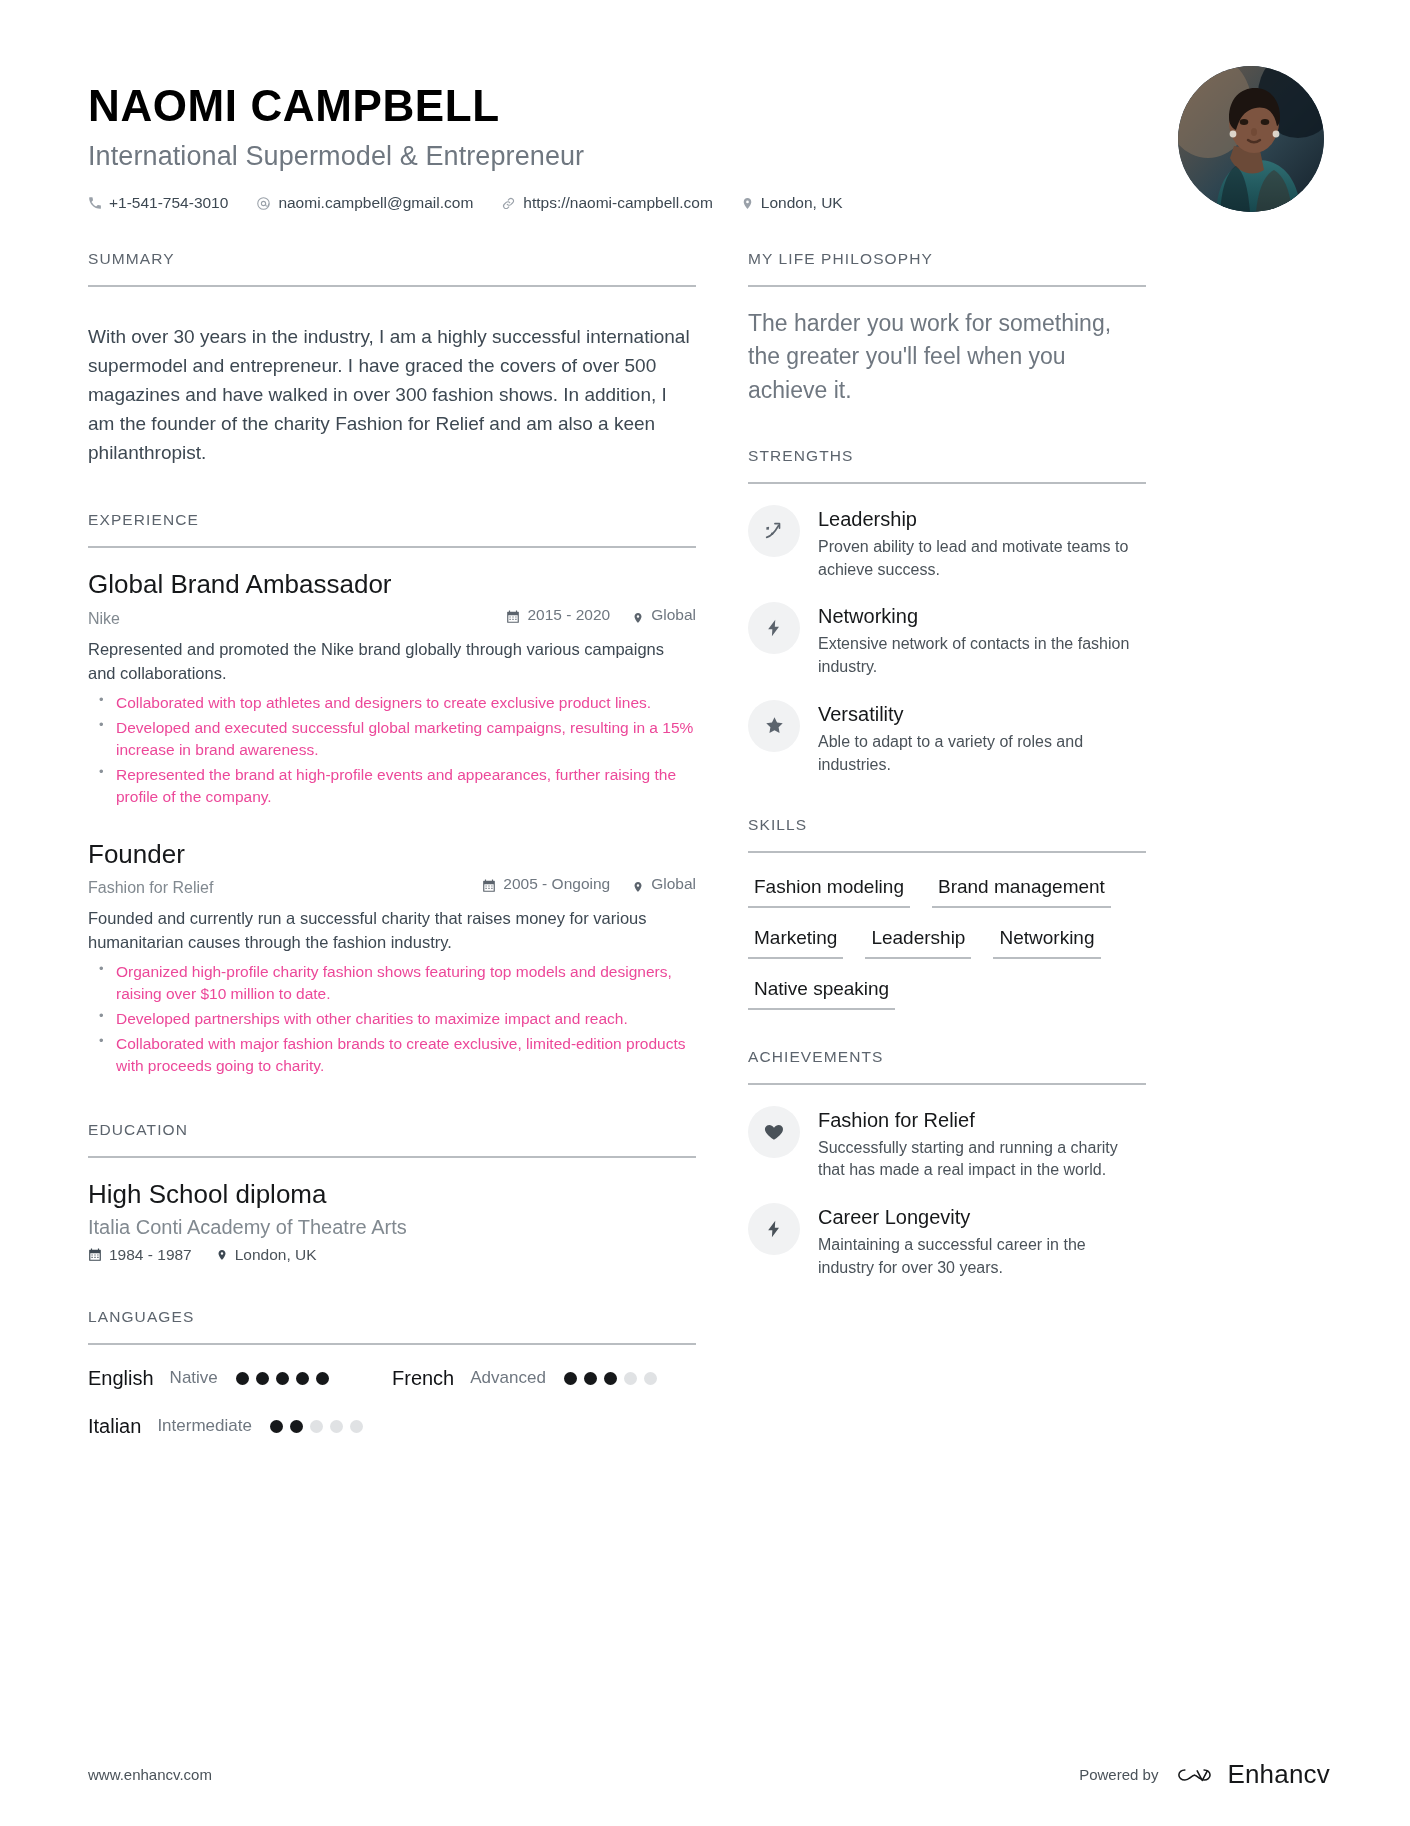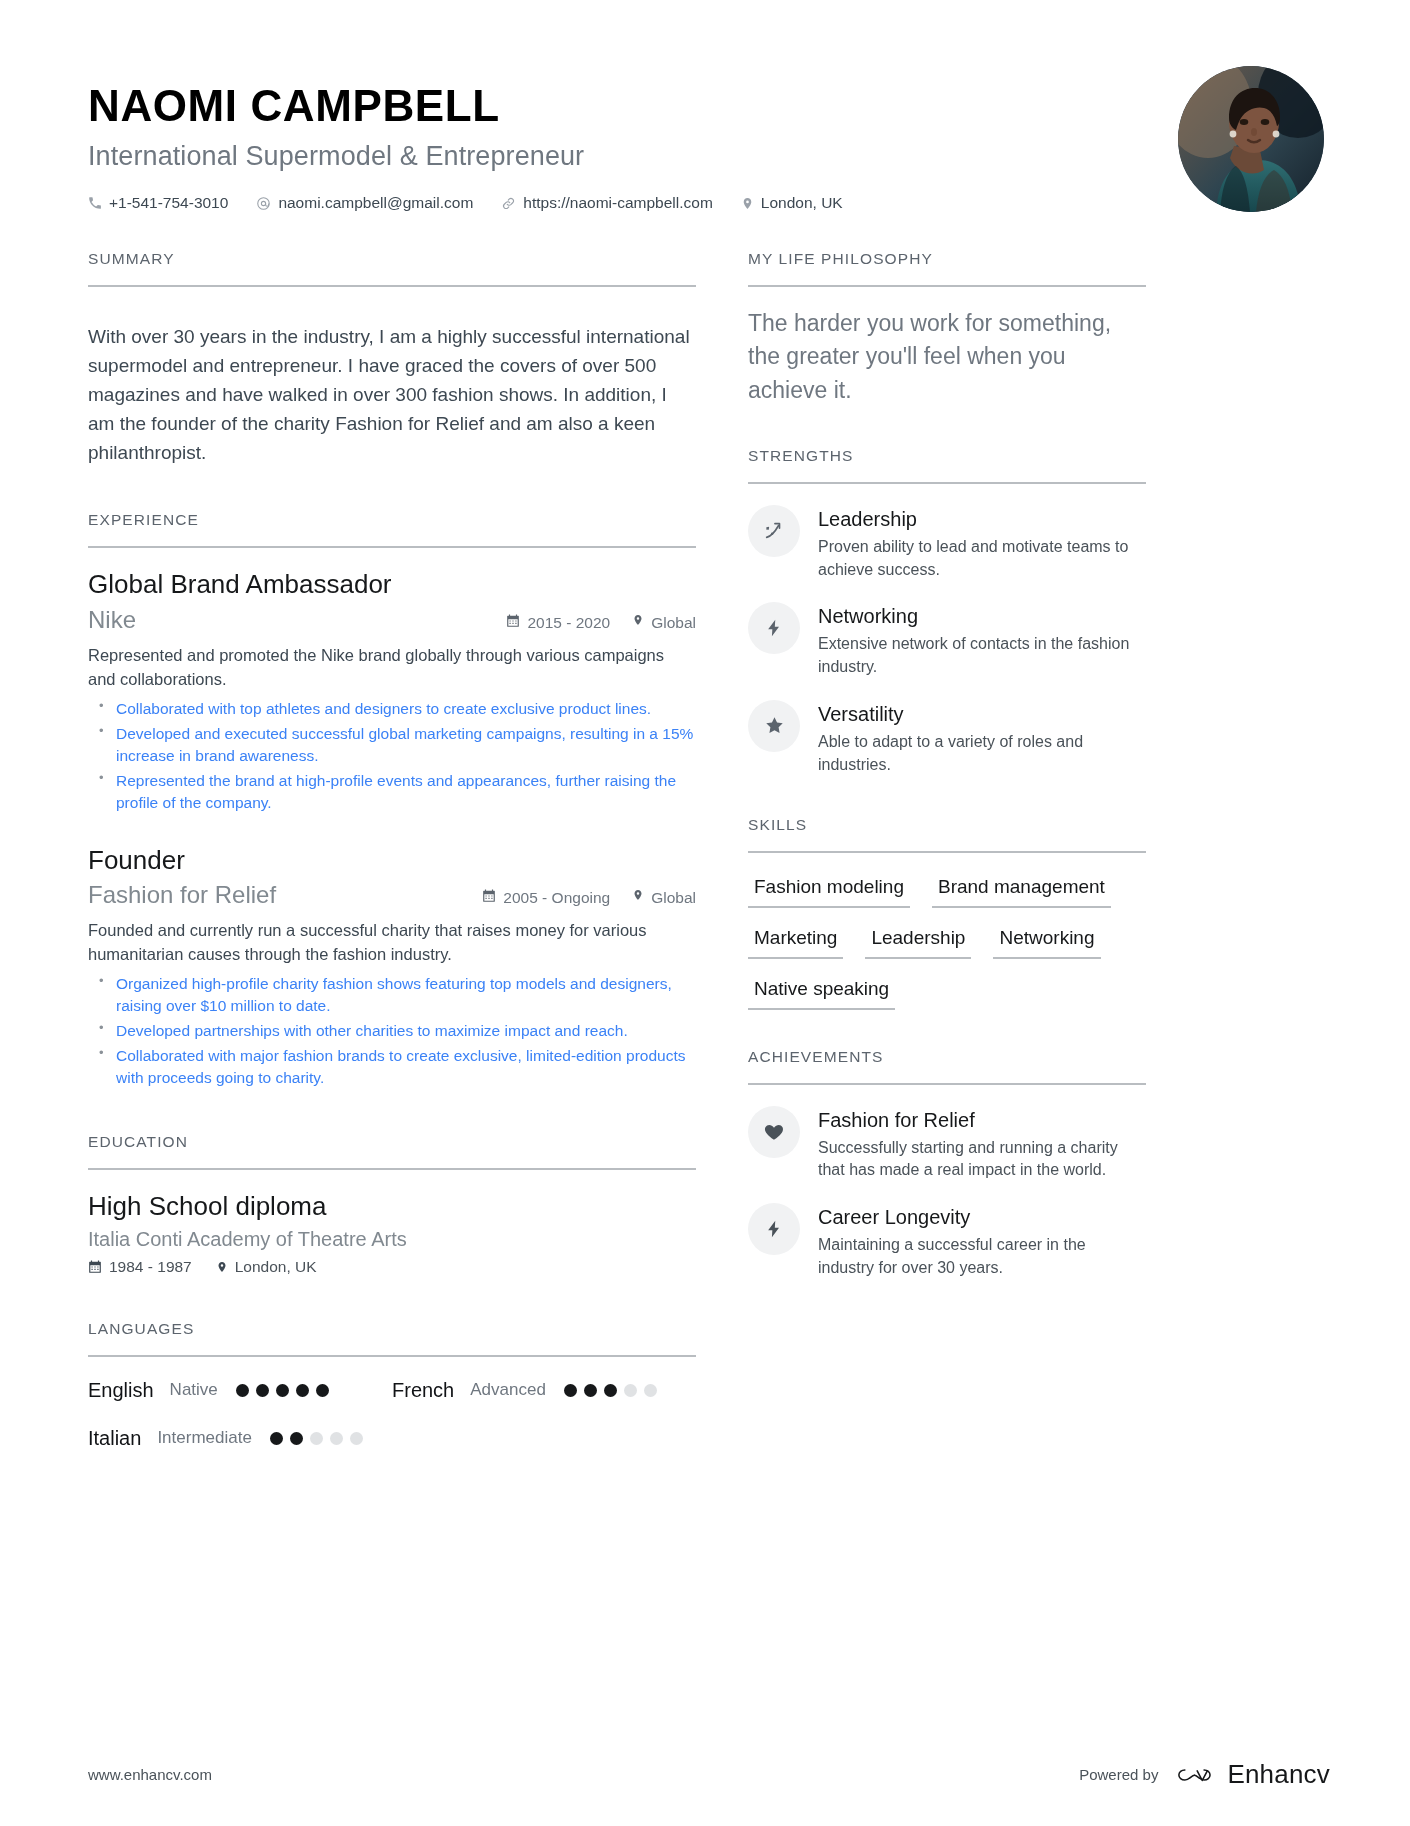--- a/index.html
+++ b/index.html
@@ -58,28 +58,28 @@
     margin-top:36px; font-size:19px; line-height:1.52; color:#3d4852;
   }
 
   
   .exp-block { margin-top:20px; }
   .exp-role { font-size:26px; color:#16181a; font-weight:400; line-height:1.25; }
   .exp-meta-row {
     display:flex; align-items:baseline; justify-content:space-between;
     margin-top:5px;
   }
-  .exp-company { font-size:24px; color:#818990; }
+  .exp-company { font-size:16px; color:#818990; }
   .exp-meta { display:flex; align-items:center; gap:22px; font-size:15.5px; color:#6f7780; }
-  .exp-meta span.mi { display:inline-flex; align-items:flex-start; }
+  .exp-meta span.mi { display:inline-flex; align-items:flex-end; }
   .exp-meta span.mi i { display:inline-flex; margin-right:7px; color:#5c646d; }
   .exp-desc { margin-top:10px; font-size:16.5px; line-height:1.45; color:#3d4852; }
   .bullets { margin-top:6px; list-style:none; }
   .bullets li {
-    font-size:15.5px; line-height:1.42; color:#3b82f6;
+    font-size:15.5px; line-height:1.42; color:#ec4899;
     padding-left:28px; position:relative; margin-bottom:3px;
   }
   .bullets li:before {
     content:"\2022"; position:absolute; left:11px; top:-1px;
     color:#8b9299; font-size:13px;
   }
 
   
   .edu-block { margin-top:20px; }
   .edu-degree { font-size:26px; color:#16181a; line-height:1.25; }

